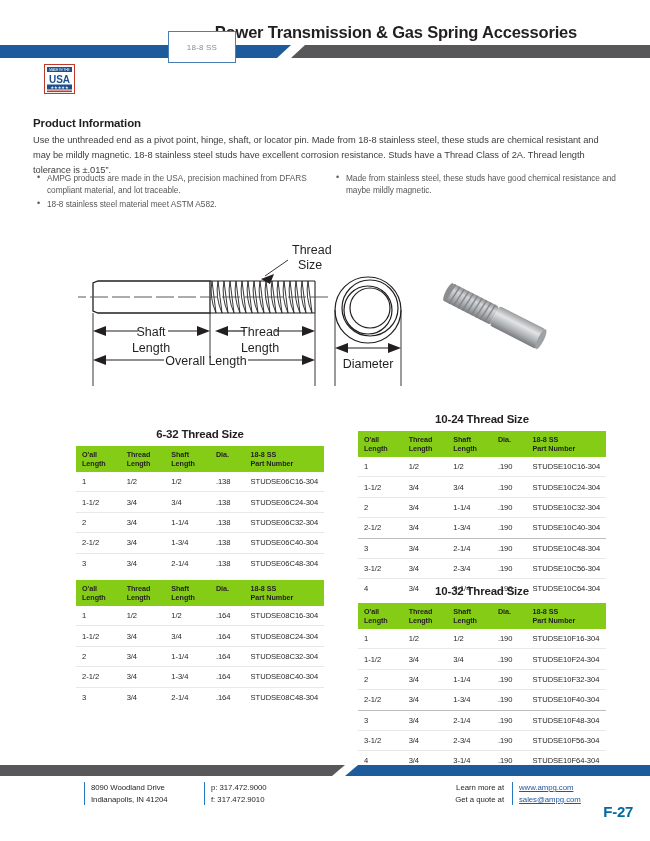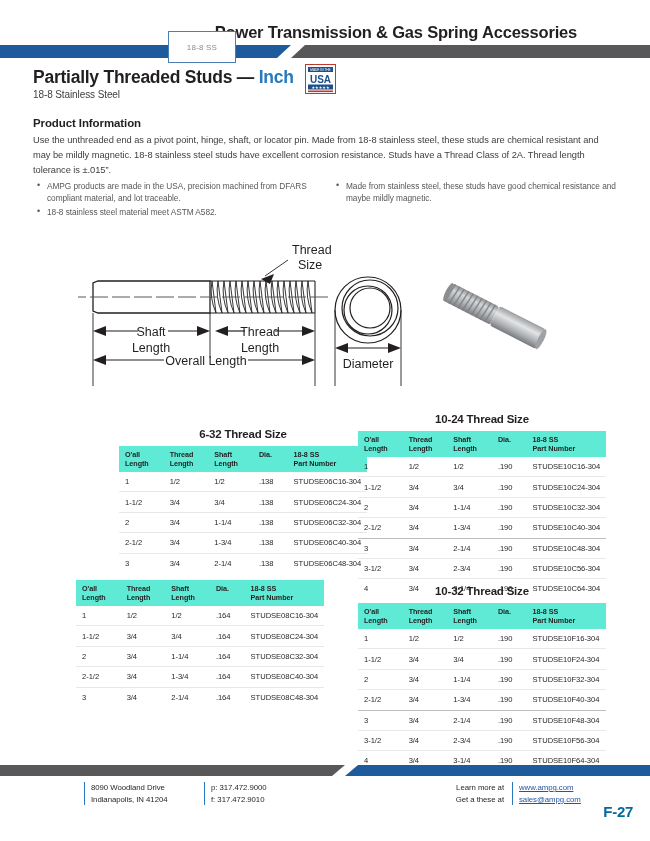--- a/index.html
+++ b/index.html
@@ -110,21 +110,21 @@
     top: 133px;
     width: 580px;
     font-size: 9.3px;
     line-height: 1.62;
     color: #414042;
     letter-spacing: -0.05px;
   }
   .bullets {
     position: absolute;
     left: 33px;
-    top: 180px;
+    top: 172px;
     width: 590px;
     display: flex;
     justify-content: center;
   }
   .bullet-col { width: 50%; }
   .bullet-col.right { padding-left: 8px; }
   .bullet-col ul {
     margin: 0;
     padding-left: 14px;
     list-style: none;
@@ -172,21 +172,21 @@
     margin-bottom: 6px;
     letter-spacing: -0.2px;
   }
   table.spec {
     border-collapse: collapse;
     width: 100%;
     font-size: 7.6px;
     color: #231f20;
   }
   table.spec thead th {
-    background: #5eead4;
+    background: #84cc16;
     font-weight: bold;
     text-align: left;
     padding: 4px 0 4px 6px;
     vertical-align: top;
     line-height: 1.25;
     font-size: 7.2px;
     letter-spacing: -0.05px;
   }
   table.spec tbody td {
     padding: 5.2px 0 5.2px 6px;
@@ -195,21 +195,21 @@
     letter-spacing: -0.05px;
   }
   table.spec tbody tr:last-child td { border-bottom: none; }
   table.spec tbody tr.divider td { border-bottom: 0.8px solid #bdbdbd; }
   .c0 { width: 18%; }
   .c1 { width: 18%; }
   .c2 { width: 18%; }
   .c3 { width: 14%; }
   .c4 { width: 32%; }
 
-  #tbl-6-32  { left: 76px;  top: 428px; width: 248px; margin-left: 43px; }
+  #tbl-6-32  { left: 76px;  top: 428px; width: 248px; }
   #tbl-8-32  { left: 76px;  top: 580px; width: 248px; }
   #tbl-10-24 { left: 358px; top: 413px; width: 248px; }
   #tbl-10-32 { left: 358px; top: 585px; width: 248px; }
 
   
   .footer-bar {
     position: absolute;
     left: 0;
     top: 765px;
     width: 650px;
@@ -264,28 +264,20 @@
     <polygon points="305,0 650,0 650,13 291,13" fill="#58585b"></polygon>
   </svg>
 
   <div class="header-tab">
     <span>18-8 SS</span>
   </div>
 </div>
 
 <div class="title-block">
   <div class="title-row">
-    <div>
-      <div class="main-title">
-        <span>Partially Threaded Studs</span>
-        <span>—</span>
-        <span class="accent">Inch</span>
-      </div>
-      <div class="subtitle">18-8 Stainless Steel</div>
-    </div>
     <div class="usa-badge">
       <svg viewBox="0 0 31 30" width="31" height="30">
         <rect x="0.5" y="0.5" width="30" height="29" fill="#ffffff" stroke="#c0392b" stroke-width="1"></rect>
         <rect x="3" y="3" width="25" height="5" fill="#1d4f8c"></rect>
         <text x="15.5" y="7" font-family="'Liberation Sans',sans-serif" font-size="3.2" fill="#ffffff" text-anchor="middle">MADE IN THE</text>
         <text x="15.5" y="18.5" font-family="'Liberation Sans',sans-serif" font-size="10" font-weight="bold" fill="#1d4f8c" text-anchor="middle">USA</text>
         <rect x="3" y="20.5" width="25" height="5" fill="#1d4f8c"></rect>
         <text x="15.5" y="24.6" font-family="'DejaVu Sans',sans-serif" font-size="4" fill="#ffffff" text-anchor="middle">★★★★★</text>
         <rect x="3" y="26.5" width="25" height="1.6" fill="#c0392b"></rect>
       </svg>
@@ -649,20 +641,20 @@
   <div class="f-col" id="f-address">
     <div>8090 Woodland Drive</div>
     <div>Indianapolis, IN 41204</div>
   </div>
   <div class="f-col" id="f-phone">
     <div>p: 317.472.9000</div>
     <div>f: 317.472.9010</div>
   </div>
   <div class="f-col" id="f-learn">
     <div>Learn more at</div>
-    <div>Get a these at</div>
+    <div>Get a quote at</div>
   </div>
   <div class="f-col" id="f-links">
     <a href="#">www.ampg.com</a>
     <a href="#">sales@ampg.com</a>
   </div>
 </div>
 <div class="page-num">F-27</div>
 
 </body></html>

